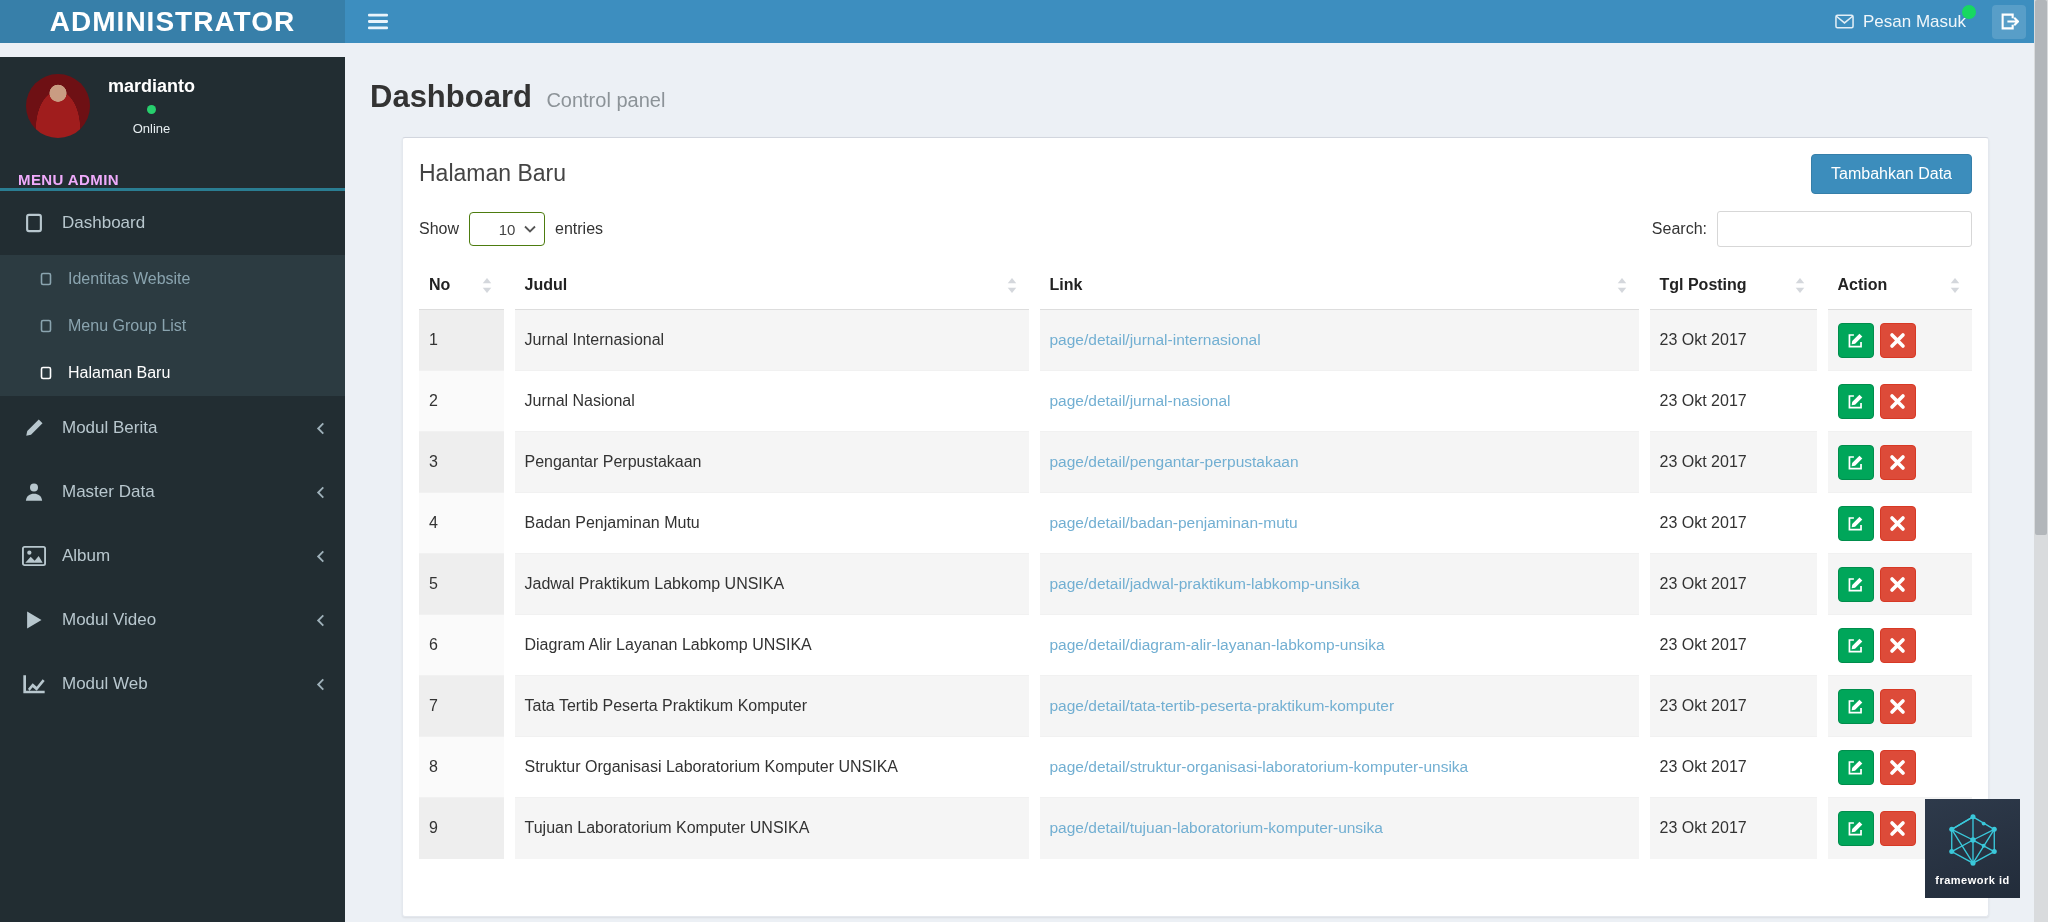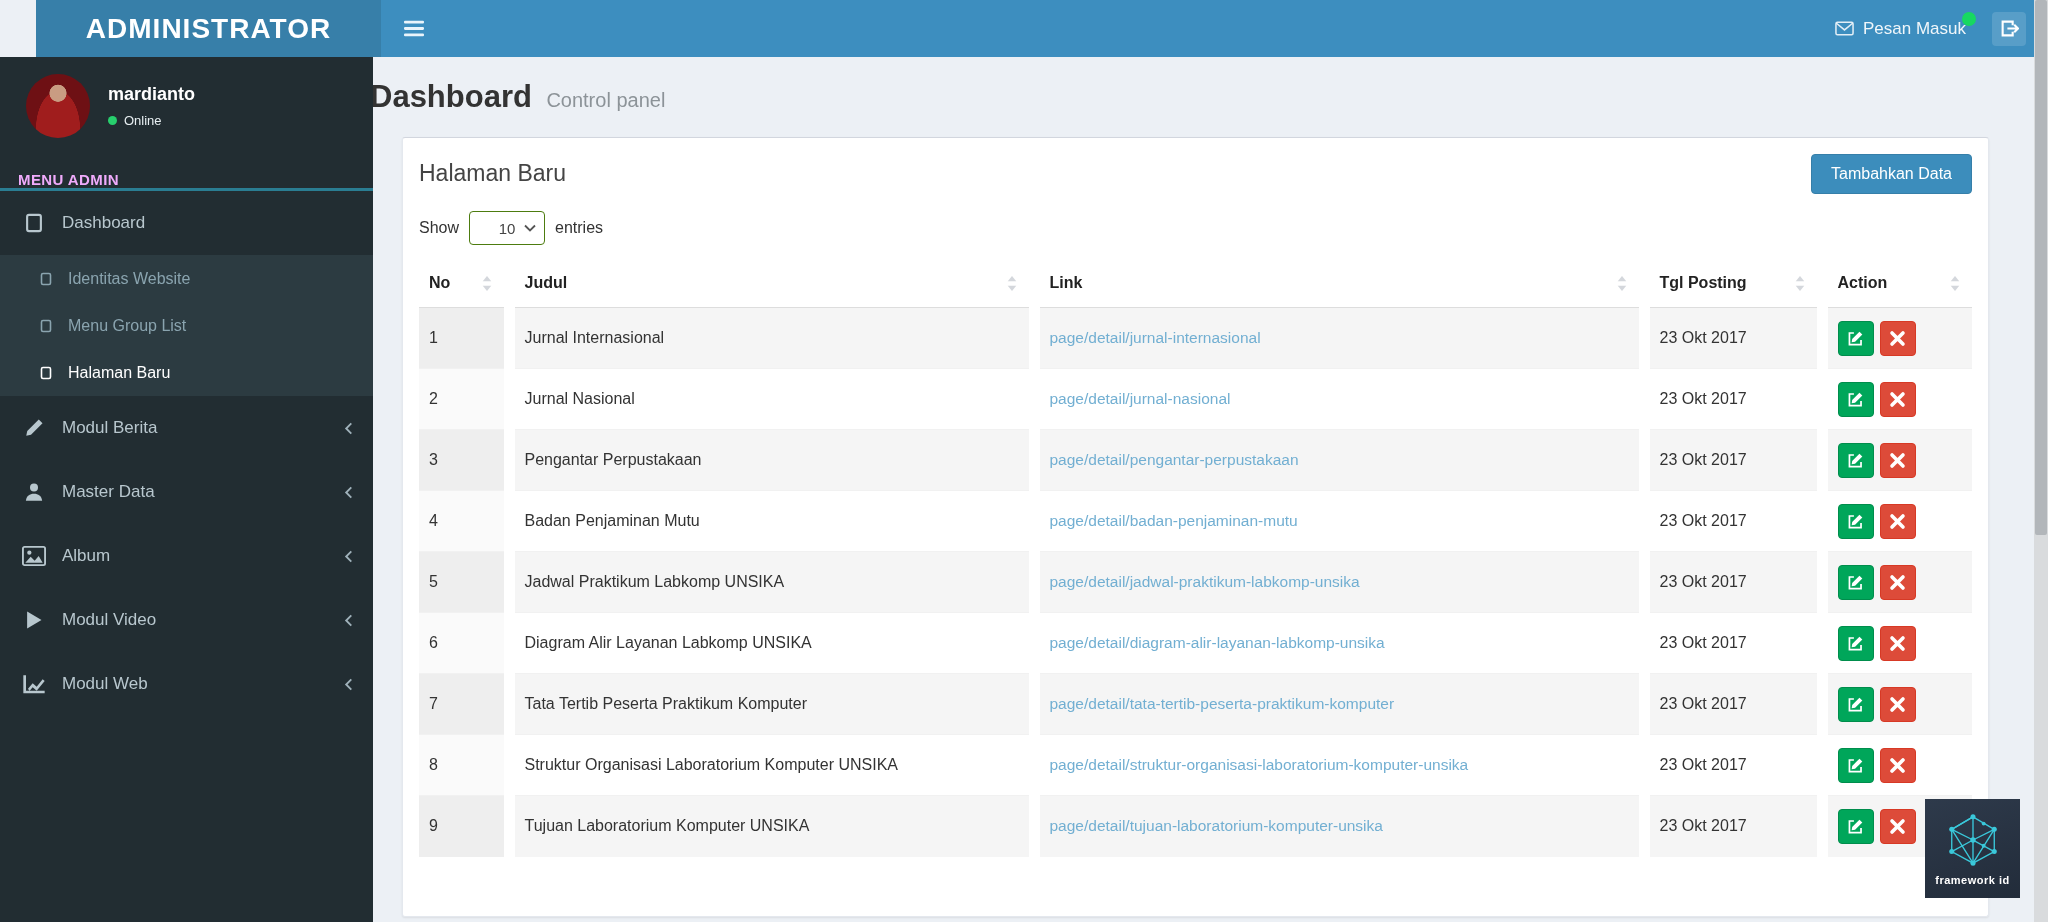--- a/index.html
+++ b/index.html
@@ -8,43 +8,43 @@
     font-family:"Liberation Sans", sans-serif;
     background:#ecf0f5;
     position:relative;
     overflow:hidden;
     color:#333;
   }
   .ic { display:inline-flex; align-items:center; justify-content:center; }
   .ic svg { width:100%; height:100%; display:block; }
 
   
-  .navbar { position:absolute; top:0; left:0; right:0; height:57px; background:#3d8ebf; display:flex; align-items:stretch; z-index:20;margin-left:36px; }
+  .navbar { position:absolute; top:0; left:0; right:0; height:43px; background:#3d8ebf; display:flex; align-items:stretch; z-index:20; }
   .brand { width:345px; background:#377fa9; color:#fff; font-size:28px; font-weight:bold; letter-spacing:1px;
            display:flex; align-items:center; justify-content:center; }
   .nav-left { display:flex; align-items:center; padding-left:23px; }
   .hamburger { width:20px; height:17px; color:#eaf4fb; cursor:pointer; }
   .nav-right { margin-left:auto; display:flex; align-items:center; gap:26px; padding-right:22px; }
   .nav-messages { position:relative; display:flex; align-items:center; gap:9px; color:rgba(255,255,255,.92); font-size:17px; cursor:pointer; }
   .nav-messages .ic { width:19px; height:15px; color:rgba(255,255,255,.85); }
   .msg-badge { position:absolute; top:-7px; right:-10px; width:14px; height:14px; border-radius:50%; background:#17d861; }
   .nav-logout { width:34px; height:34px; border-radius:4px; background:rgba(255,255,255,.14); color:#fff;
                 display:flex; align-items:center; justify-content:center; cursor:pointer; }
   .nav-logout .ic { width:19px; height:19px; }
 
   
-  .sidebar { position:absolute; top:57px; left:0; bottom:0; width:373px; background:#222d32; z-index:15; }
+  .sidebar { position:absolute; top:57px; left:0; bottom:0; width:345px; background:#222d32; z-index:15; }
   .user-panel { display:flex; align-items:center; gap:18px; padding:17px 14px 17px 26px; }
   .avatar { width:64px; height:64px; border-radius:50%; flex:0 0 64px;
             background:
               radial-gradient(circle at 50% 30%, #c99c82 0 15%, rgba(0,0,0,0) 16%),
               radial-gradient(ellipse at 50% 85%, #a01d1d 0 48%, rgba(0,0,0,0) 49%),
               #6e1014; }
   .user-name { color:#fff; font-size:18px; font-weight:bold; margin-bottom:8px; }
-  .user-status { color:#e7eef1; font-size:13px; display:flex; align-items:center; gap:7px; cursor:pointer; }
+  .user-status { color:#e7eef1; font-size:13px; display:flex; align-items:center; gap:7px; cursor:pointer;flex-direction:column; }
   .dot { width:9px; height:9px; border-radius:50%; background:#27cf6d; }
   .section-label { color:#f0abfc; font-size:15px; font-weight:bold; padding:16px 18px 0 18px; letter-spacing:.4px; }
   .menu-divider { height:3px; background:#2a7d92; }
   .menu { list-style:none; }
   .m-item { height:64px; display:flex; align-items:center; padding:0 18px 0 22px; color:#b8c7ce; font-size:17px; cursor:pointer; }
   .m-item .m-icon { width:24px; height:20px; margin-right:16px; color:#b8c7ce; flex:0 0 24px; }
   .m-item .chev { margin-left:auto; width:13px; height:13px; color:#9fb1ba; }
   .m-item.active { background:#1e282c; color:#fff; border-left:4px solid #2f93ae; padding-left:18px; }
   .m-item.active .m-icon { color:#fff; }
   .submenu { list-style:none; background:#2c3b41; }
@@ -298,20 +298,24 @@
         <div class="length-select">
           <span>10</span>
           <span class="ic caret">
             <svg viewBox="0 0 12 8" fill="none" stroke="currentColor" stroke-width="1.8">
                 <path d="M1 1.5l5 5 5-5"></path>
               </svg>
           </span>
         </div>
         <span>entries</span>
       </div>
+      <div class="search-ctl">
+        <span>Search:</span>
+        <input class="search-input" type="text" value="" style="">
+      </div>
     </div>
 
     <table class="data">
       <colgroup>
           <col style="width:90px">
           <col style="width:525px">
           <col style="width:610px">
           <col style="width:178px">
           <col>
         </colgroup>

